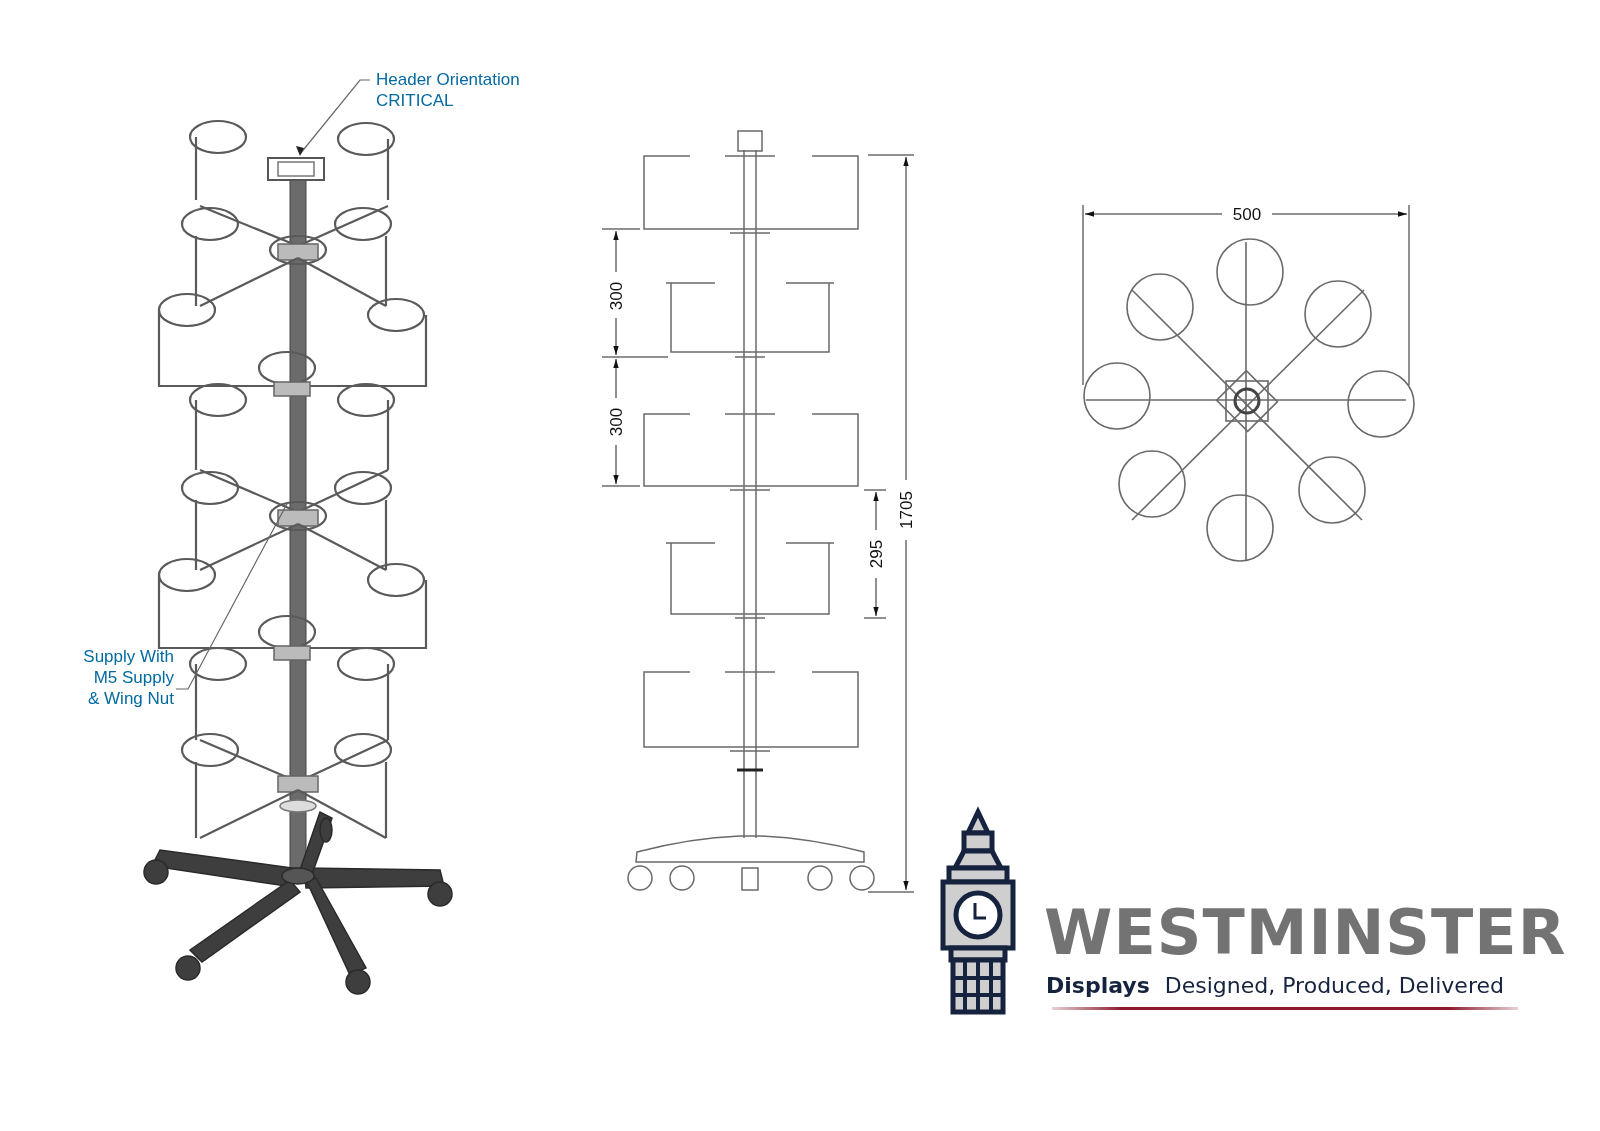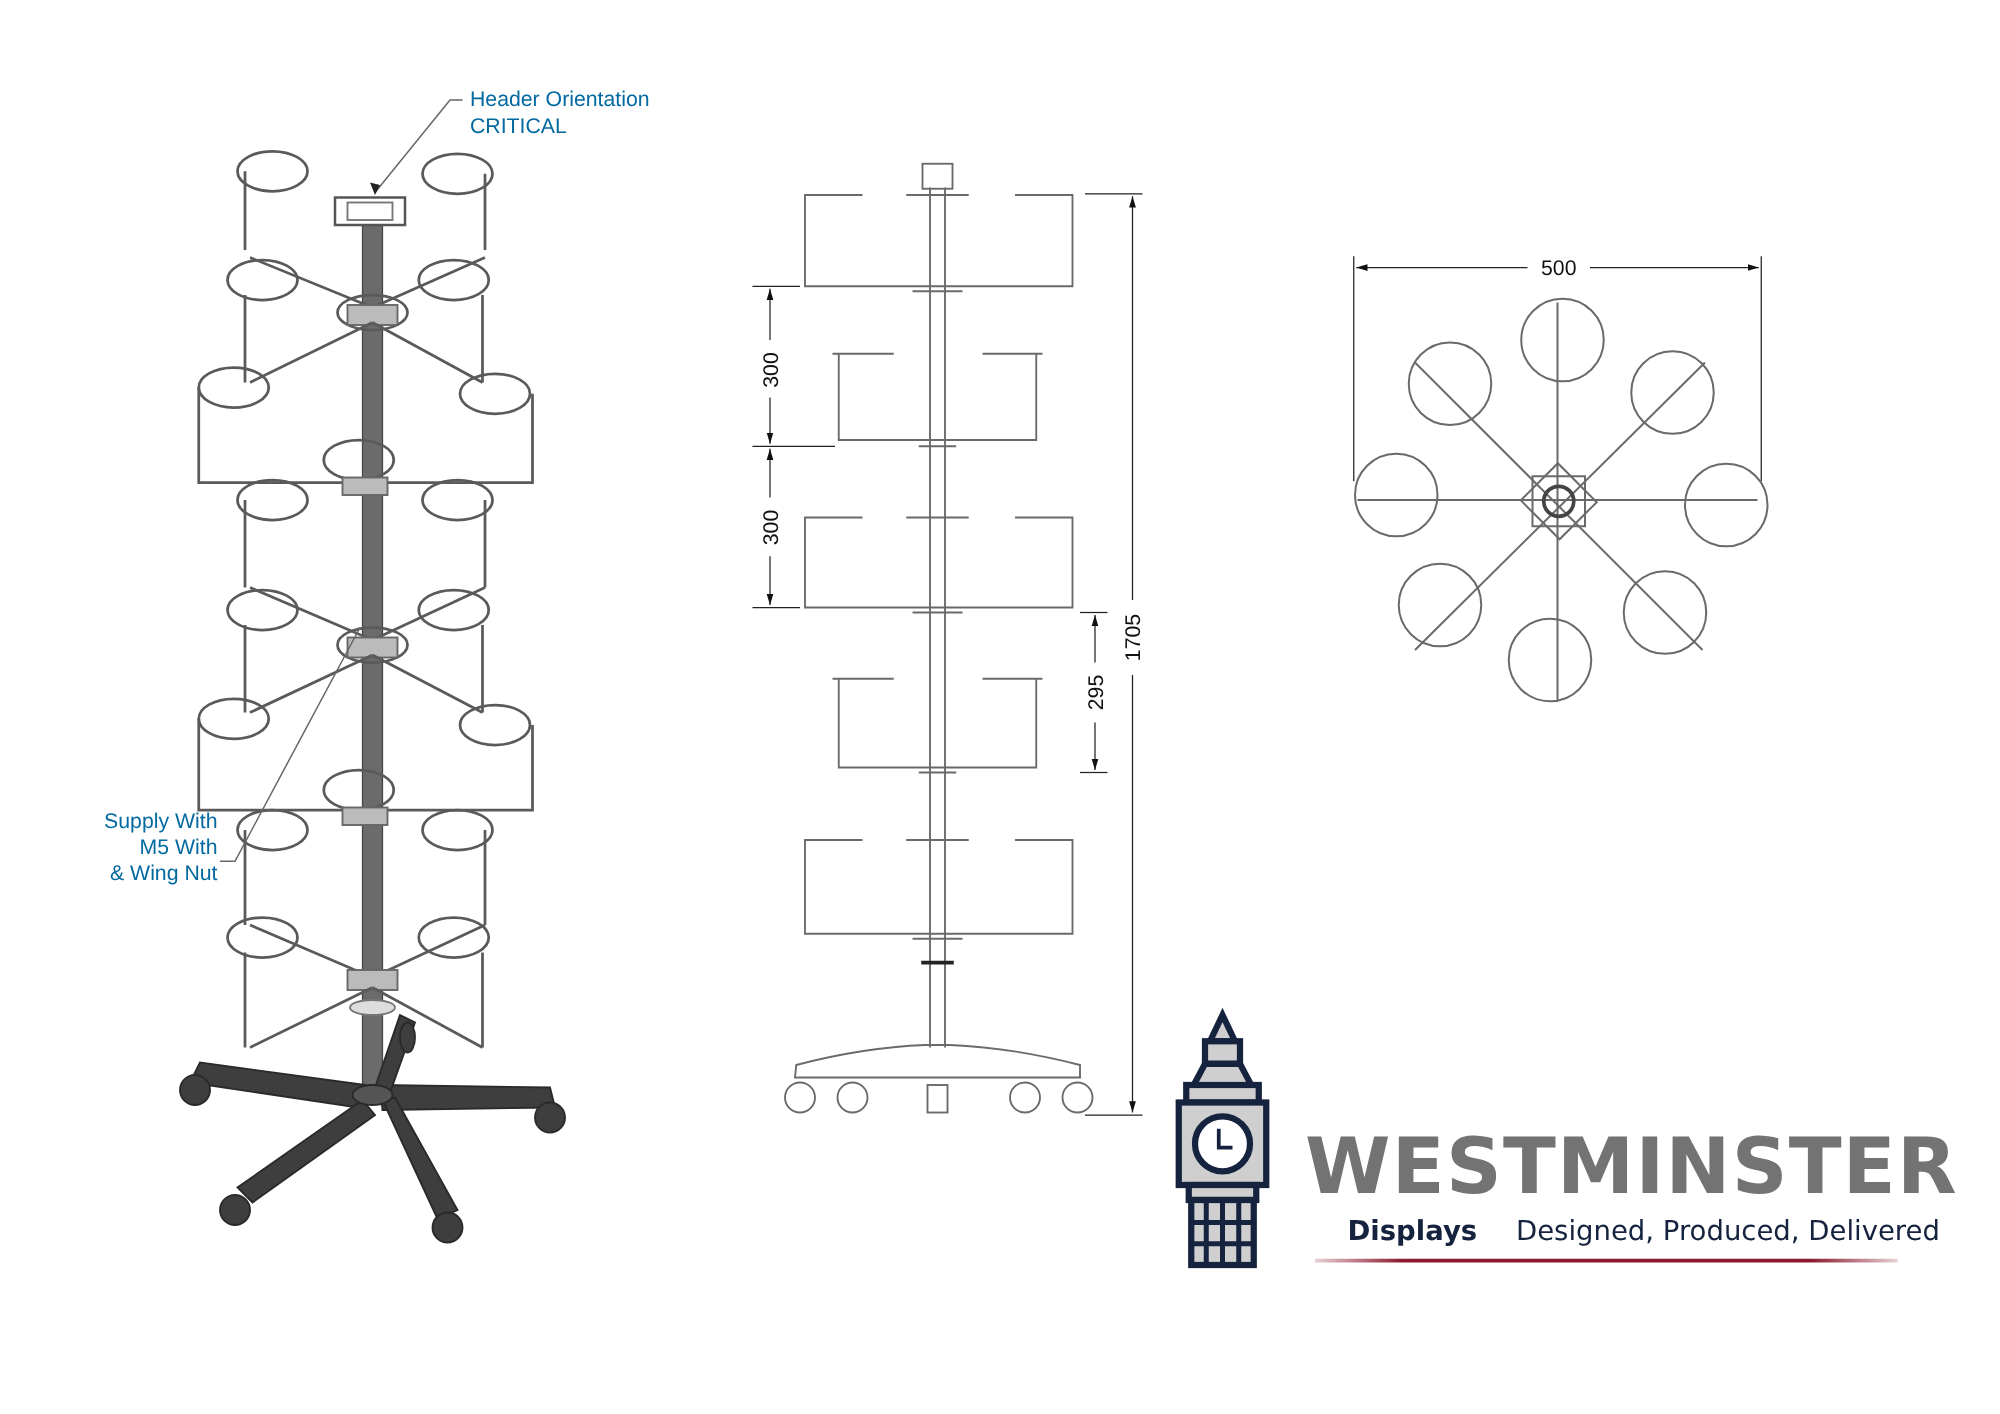--- a/index.html
+++ b/index.html
@@ -6,21 +6,21 @@
   body { width: 1600px; height: 1131px; position: relative; overflow: hidden;
          font-family: "Liberation Sans", sans-serif; }
   svg { position: absolute; left: 0; top: 0; }
   .ann { position: absolute; color: #0369a1; font-size: 17px; line-height: 21px; white-space: nowrap; }
   .ann.right { text-align: right; }
   .dim-label { font-family: "Liberation Sans", sans-serif; font-size: 17px; fill: #111; }
   .logo-word { position: absolute; font-family: "DejaVu Sans", sans-serif; font-weight: bold;
                color: #737373; font-size: 62px; letter-spacing: 1px; line-height: 1; }
   .logo-tag { position: absolute; font-family: "DejaVu Sans", sans-serif; color: #16233f;
               font-size: 22px; line-height: 1; white-space: nowrap; }
-  .logo-tag b { font-weight: bold; margin-left: 32px; }
+  .logo-tag b { font-weight: bold; }
   .logo-rule { position: absolute; height: 3px;
                background: linear-gradient(90deg, rgba(139,26,46,0.2), #8b1a2e 15%, #8b1a2e 85%, rgba(139,26,46,0.2)); }
 </style>
 </head>
 <body>
 
 <svg width="1600" height="1131" viewBox="0 0 1600 1131">
   <defs>
     <marker id="arr" viewBox="0 0 10 10" refX="10" refY="5" markerWidth="9" markerHeight="9" orient="auto-start-reverse">
       <path d="M0,2 L10,5 L0,8 z" fill="#111"></path>
@@ -221,22 +221,22 @@
   </g>
 </svg>
 
 <div class="ann" style="left:376px; top:69px;">
   <div>Header Orientation</div>
   <div>CRITICAL</div>
 </div>
 
 <div class="ann right" style="left:56px; top:646px; width:118px;">
   <div>Supply With</div>
-  <div>M5 With</div>
+  <div>M5 Supply</div>
   <div>&amp; Wing Nut</div>
 </div>
 
 <div class="logo-word" style="left:1044px; top:902px;">WESTMINSTER</div>
 <div class="logo-tag" style="left:1046px; top:975px;">
   <b>Displays</b>
-  <span style="margin-left:24px;">Designed, Produced, Delivered</span>
+  <span style="margin-left:8px;">Designed, Produced, Delivered</span>
 </div>
 <div class="logo-rule" style="left:1052px; top:1007px; width:466px;"></div>
 
 </body></html>

